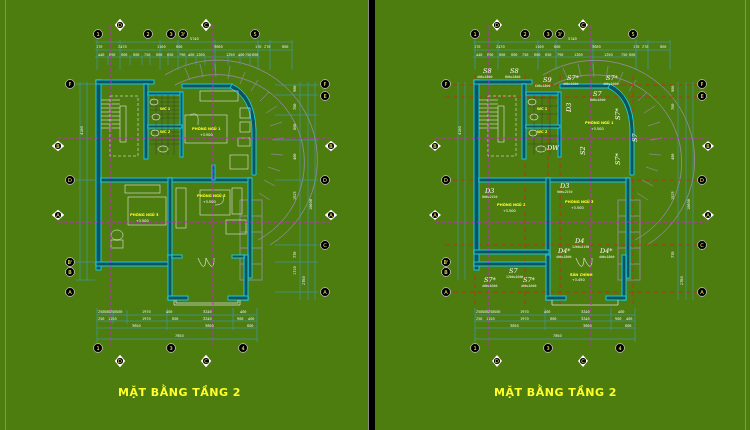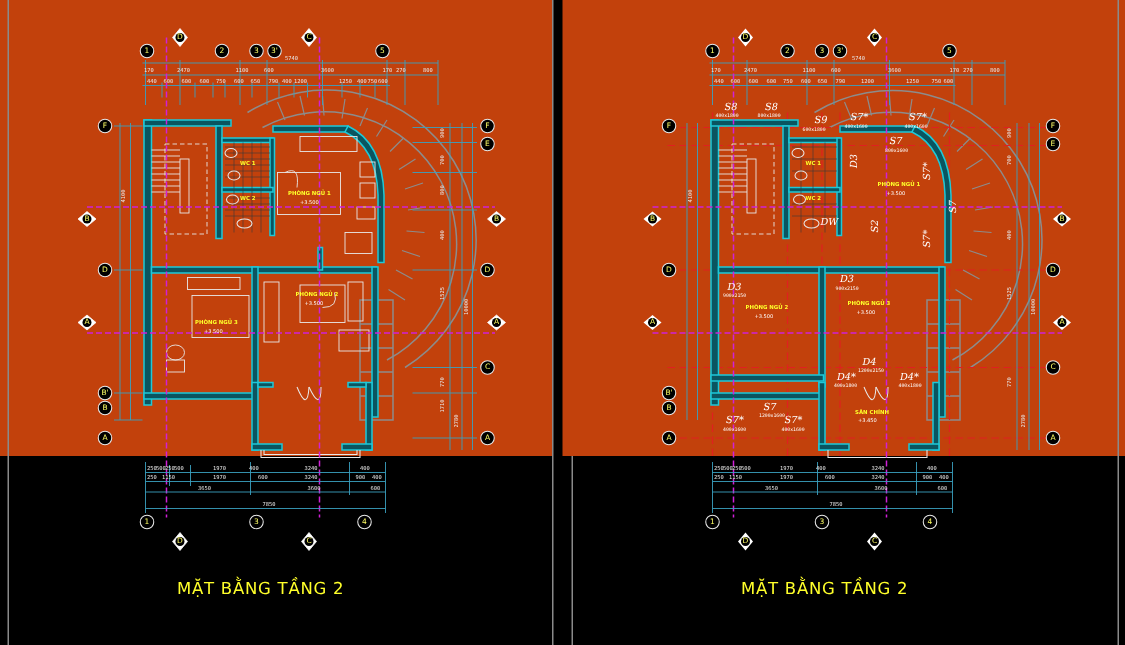--- a/index.html
+++ b/index.html
@@ -1,20 +1,20 @@
 <!DOCTYPE html>
 <html><head>
 <meta charset="utf-8">
 <style>
   html, body { margin: 0; padding: 0; background: #000; }
   body { width: 750px; height: 430px; overflow: hidden; position: relative; font-family: "DejaVu Sans", sans-serif; }
-  .sheet { position: absolute; top: 0; height: 304px; background: #c2410c; }
+  .sheet { position: absolute; top: 0; height: 430px; background: #4d7c0f; }
   .sheet svg { position: absolute; left: 0; top: 0; }
   .frame-line { position: absolute; top: 0; width: 1px; height: 430px; background: #8a8a8a; }
-  .title { position: absolute; color: #ffff2a; font-family: "DejaVu Sans", sans-serif; font-weight: normal; font-size: 11px; letter-spacing: 0.5px; white-space: nowrap; }
+  .title { position: absolute; color: #ffff2a; font-family: "DejaVu Sans", sans-serif; font-weight: bold; font-size: 11px; letter-spacing: 0.5px; white-space: nowrap; }
   .dim { font-family: "DejaVu Sans Mono", monospace; font-size: 3.6px; fill: #e8e8e8; }
   .room { font-family: "DejaVu Sans", sans-serif; font-size: 3.6px; fill: #ffff2a; font-weight: bold; }
   .elev { font-family: "DejaVu Sans", sans-serif; font-size: 3.4px; fill: #ffffff; }
   .tag { font-family: "DejaVu Serif", serif; font-style: italic; font-size: 6.5px; fill: #ffffff; }
   .tagsub { font-family: "DejaVu Sans Mono", monospace; font-size: 3.2px; fill: #ffffff; }
   .axis { font-family: "DejaVu Sans", sans-serif; font-size: 5px; fill: #ffff66; text-anchor: middle; dominant-baseline: central; }
   .sec { font-family: "DejaVu Sans", sans-serif; font-size: 5px; fill: #ffff66; text-anchor: middle; dominant-baseline: central; }
 </style>
 </head>
 <body>

